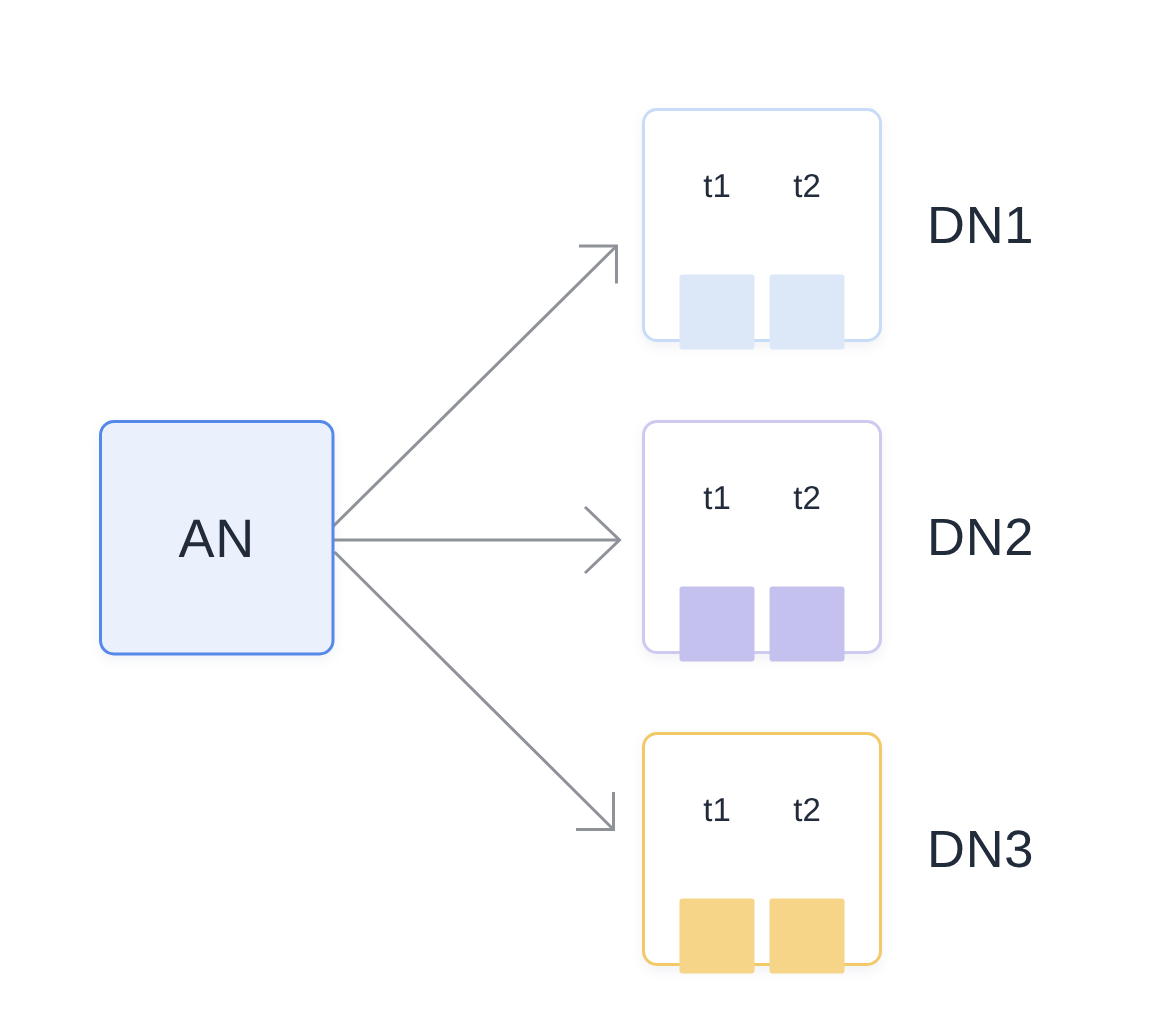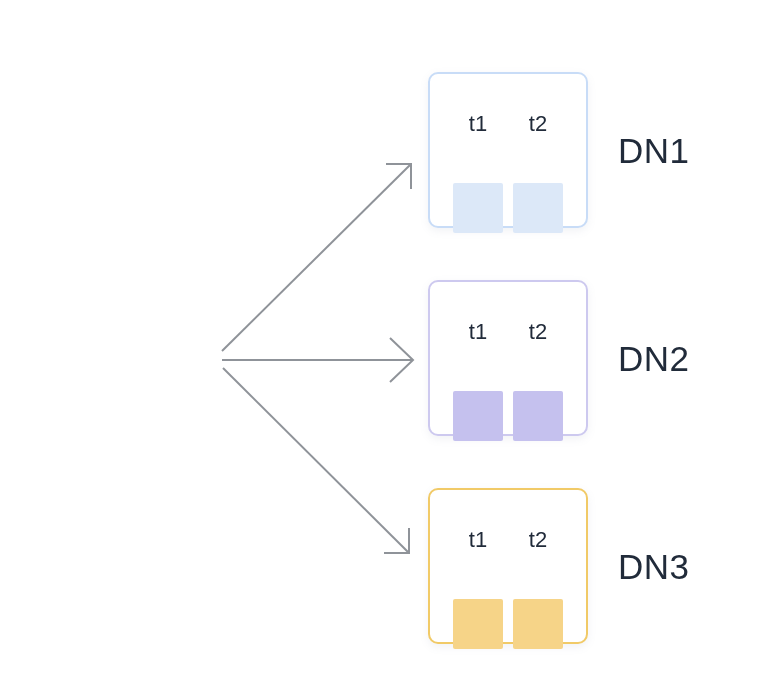--- a/index.html
+++ b/index.html
@@ -111,20 +111,23 @@
     <g>
       <path d="M222,360 L412,360"></path>
       <polyline points="390,338 413,360 390,382"></polyline>
     </g>
     <g>
       <path d="M223,368 L409,553"></path>
       <polyline points="409,528 409,553 384,553"></polyline>
     </g>
   </svg>
 
+  <div class="an-node">
+    <span class="an-label">AN</span>
+  </div>
 
   <div class="dn-row row-0">
     <div class="dn-card" style="border-color: rgb(200, 220, 247);">
       <div class="table-labels">
         <span>t1</span>
         <span>t2</span>
       </div>
       <div class="table-squares">
         <div class="sq" style="background: rgb(220, 232, 248);"></div>
         <div class="sq" style="background: rgb(220, 232, 248);"></div>

